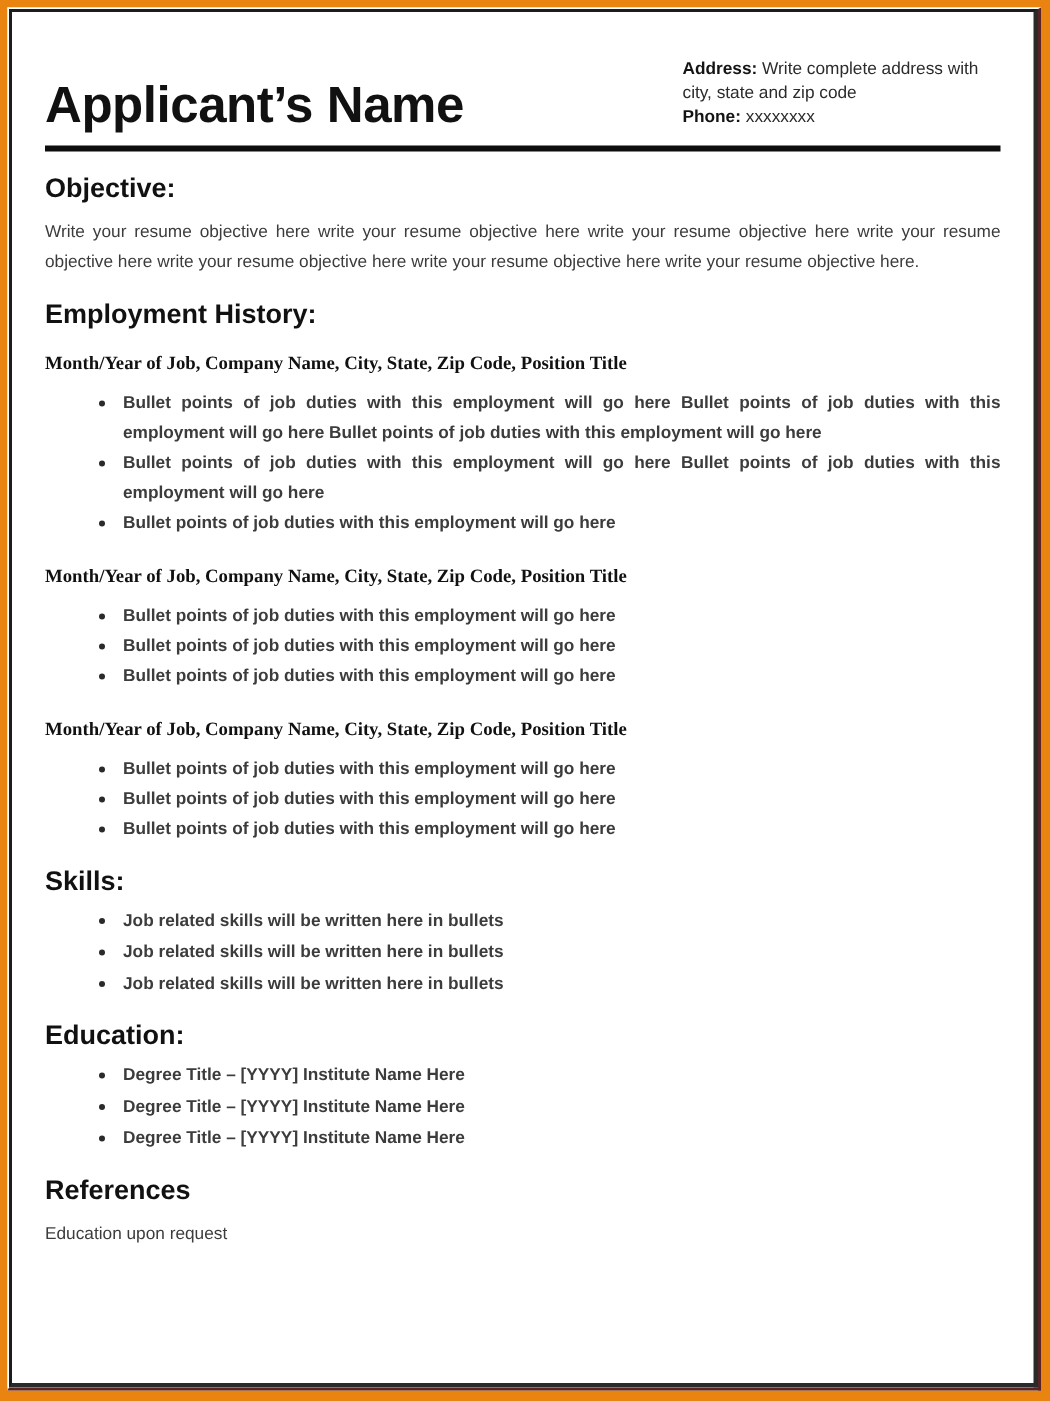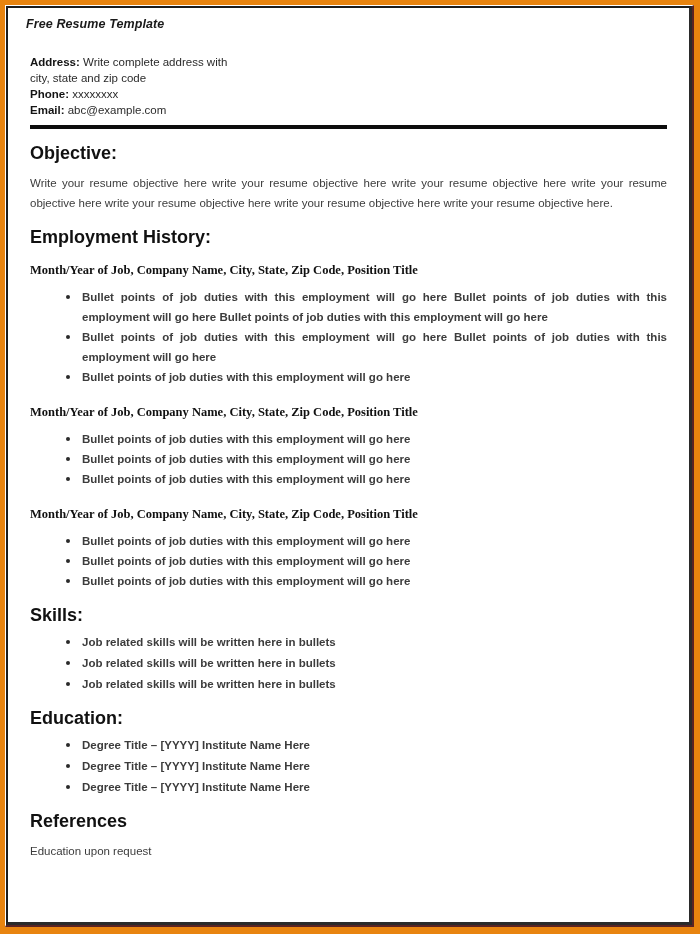--- a/index.html
+++ b/index.html
@@ -160,28 +160,27 @@
     margin: 12px 0 0 0;
   }
 </style>
 </head>
 <body>
 
 <div class="page-frame">
  <div class="frame-shadow">
   <div class="doc-sheet">
 
-    <div class="template-label">Free Resume Template</div>
 
     <div class="resume-header">
+      <h1 class="applicant-name">Applicant’s Name</h1>
 
       <div class="contact-block">
         <p class="contact-line"><span class="contact-label">Address:</span><span> Write complete address with city, state and zip code</span></p>
         <p class="contact-line"><span class="contact-label">Phone:</span><span> xxxxxxxx</span></p>
-        <p class="contact-line"><span class="contact-label">Email:</span><span> abc@example.com</span></p>
       </div>
     </div>
 
     <div class="header-rule"></div>
 
     <div class="content-area">
 
       <section class="section">
         <div class="section-heading">Objective:</div>
         <p class="body-text">Write your resume objective here write your resume objective here write your resume objective here write your resume objective here write your resume objective here write your resume objective here write your resume objective here.</p>

